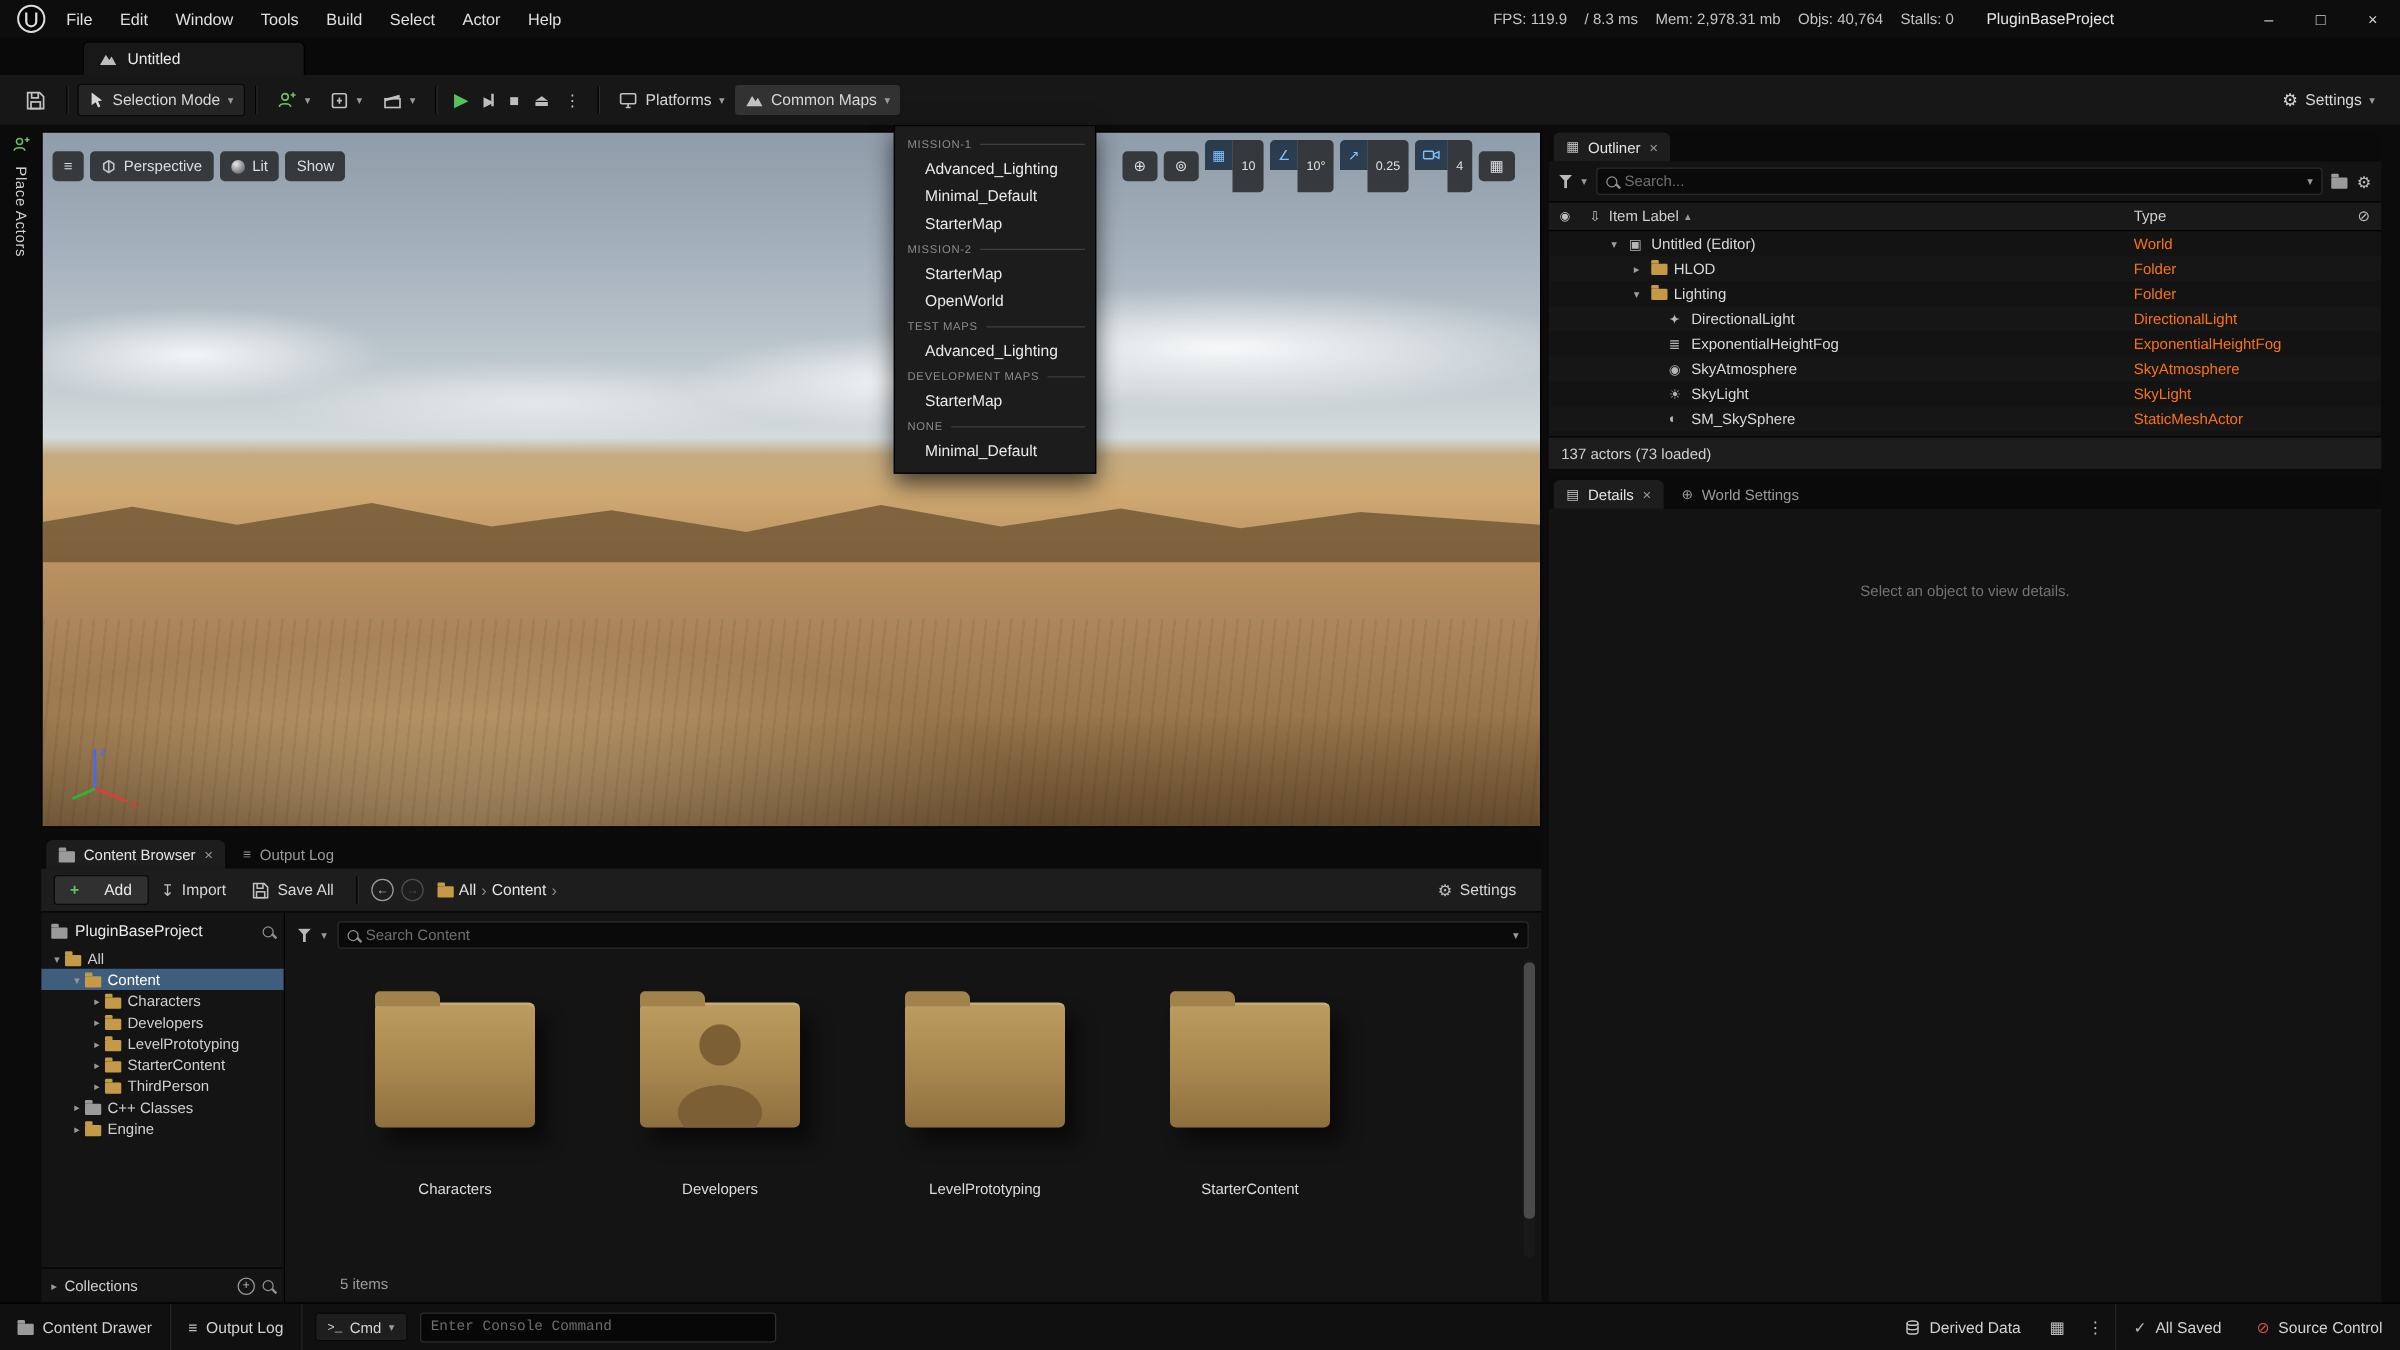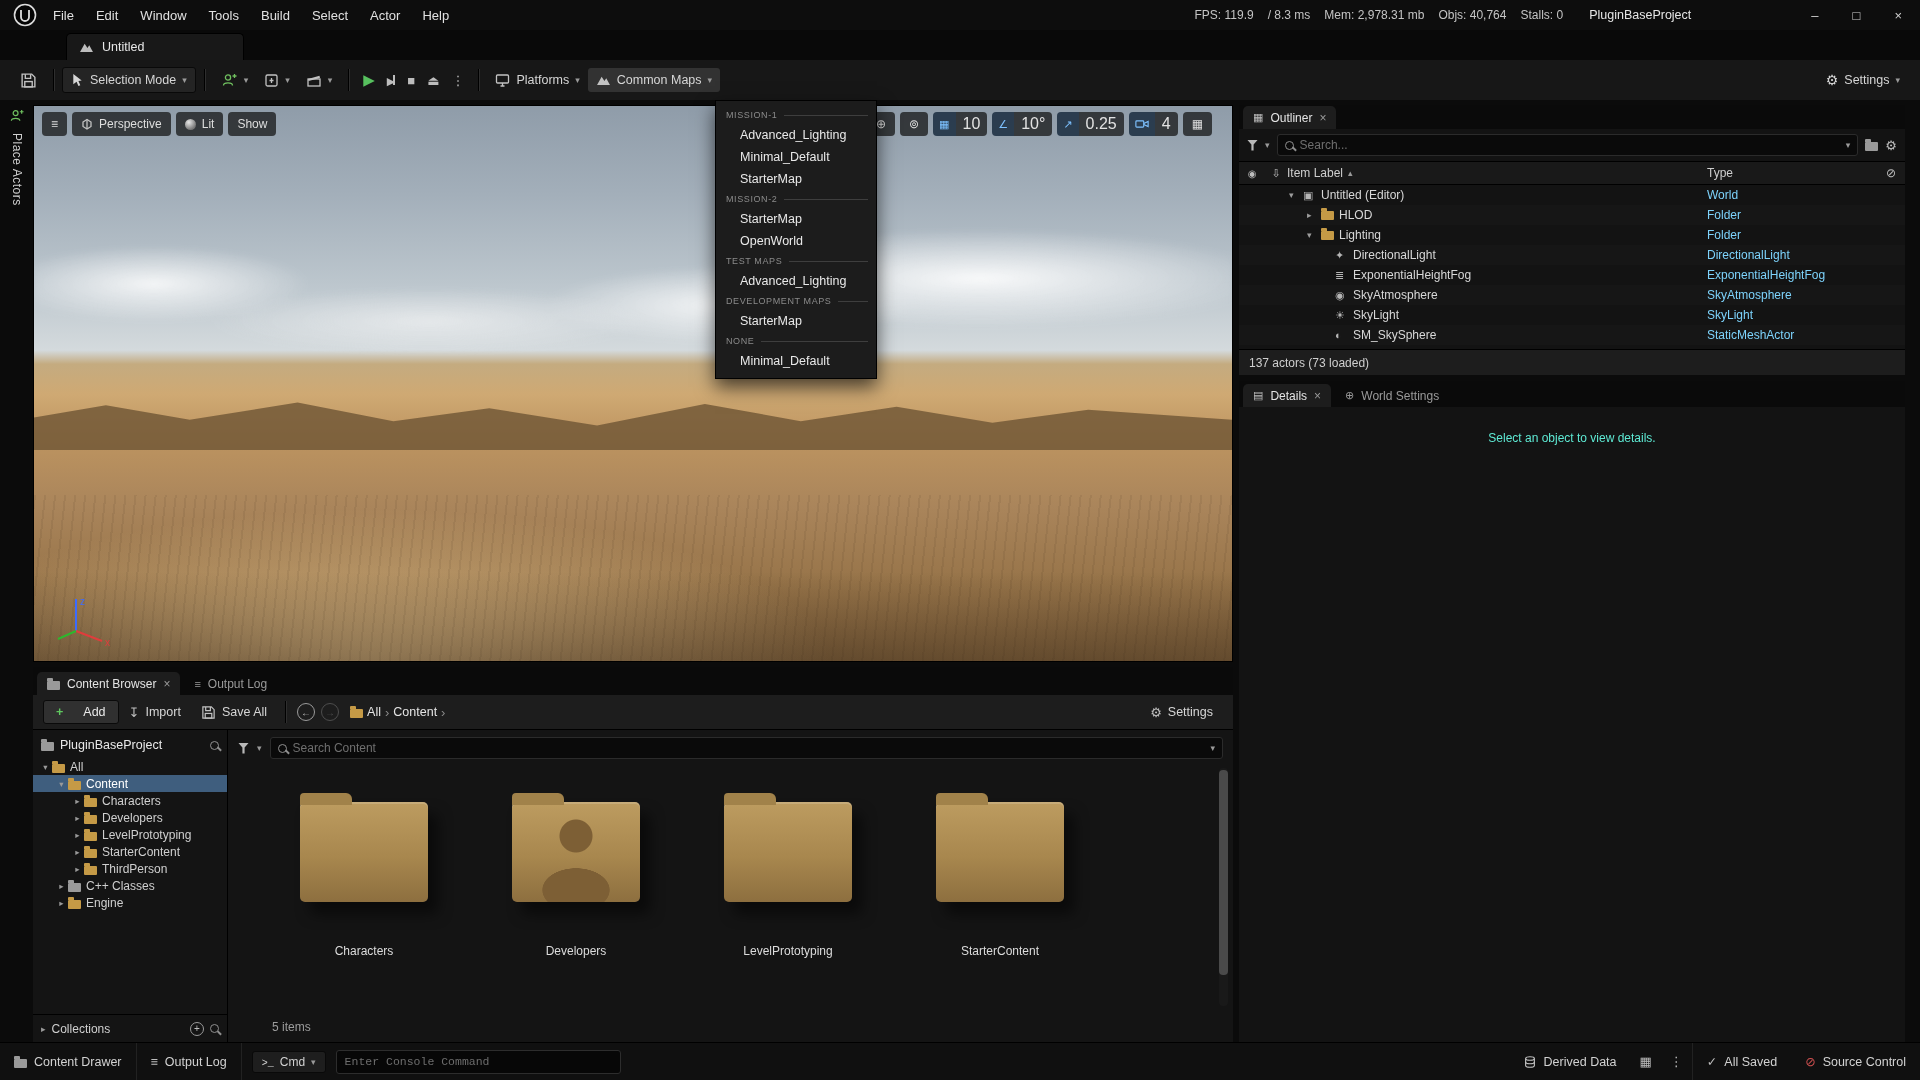--- a/index.html
+++ b/index.html
@@ -95,22 +95,22 @@
   .ripples{ position:absolute; left:0; right:0; bottom:0; height:30%; opacity:.5;
     background:repeating-linear-gradient(96deg, rgba(30,18,8,.14) 0 2px, rgba(0,0,0,0) 2px 10px); }
   .vignette{ position:absolute; left:0; right:0; bottom:0; height:16%;
     background:linear-gradient(rgba(52,36,20,0), rgba(52,36,20,.45)); }
   .vp-bar{ position:absolute; left:8px; right:20px; top:6px; display:flex; gap:5px; align-items:center; }
   .vchip{ height:24px; border-radius:4px; background:rgba(16,16,16,.72); display:flex;
     align-items:center; gap:6px; padding:0 9px; font-size:12px; color:#dedede; }
   .vcombo{ display:flex; border-radius:4px; overflow:hidden; }
   .vcombo .ic{ background:rgba(29,47,66,.88); color:#7dc1ff; padding:0 6px; height:24px;
     display:flex; align-items:center; font-size:11px; }
-  .vcombo .val{ background:rgba(16,16,16,.72); padding:0 7px; height:24px; display:flex;
-    align-items:center; color:#e2e2e2; font-size:16px; }
+  .vcombo .val{ background:rgba(16,16,16,.72); padding:0 7px; height:42px; display:flex;
+    align-items:center; color:#e2e2e2; font-size:10px; }
   .gizmo{ position:absolute; left:16px; bottom:10px; }
 
   
   .cm-menu{ position:absolute; left:715px; top:100px; width:162px; background:#1c1c1c;
     border:1px solid #000; box-shadow:0 8px 18px rgba(0,0,0,.65); padding:5px 0 6px; z-index:90; }
   .sec-h{ display:flex; align-items:center; height:18px; padding:0 8px 0 10px; }
   .sec-h span{ font-size:9px; letter-spacing:.6px; color:#8b8b8b; }
   .sec-h::after{ content:""; flex:1; height:1px; background:#3e3e3e; margin-left:7px; }
   .cm-item{ height:22px; display:flex; align-items:center; padding-left:24px; font-size:12.5px;
     color:#e9e9e9; cursor:default; }
@@ -135,29 +135,29 @@
   .col-pin{ width:22px; text-align:center; color:#bdbdbd; font-size:11px; }
   .col-label{ flex:1; display:flex; align-items:center; gap:5px; }
   .col-type{ width:170px; }
   .col-slash{ width:28px; text-align:center; color:#bdbdbd; }
   .ol-rows{ height:164px; overflow:hidden; }
   .o-row{ height:20px; display:flex; align-items:center; font-size:12px; color:#d8d8d8; }
   .o-row:nth-child(even){ background:#161616; }
   .o-row .exp{ width:14px; color:#9d9d9d; font-size:9px; flex:none; }
   .o-row .ric{ width:18px; flex:none; color:#b5b5b5; font-size:11px; }
   .o-row .r-label{ flex:1; overflow:hidden; white-space:nowrap; }
-  .o-row .r-type{ width:170px; color:#7dd3fc; flex:none; overflow:hidden; white-space:nowrap; }
+  .o-row .r-type{ width:170px; color:#f97316; flex:none; overflow:hidden; white-space:nowrap; }
   .o-row .r-end{ width:28px; flex:none; }
   .p0{ padding-left:50px; } .p1{ padding-left:68px; } .p2{ padding-left:96px; }
   .ol-footer{ height:26px; background:#1d1d1d; border-top:1px solid #000; display:flex;
     align-items:center; padding:0 10px; font-size:12px; color:#cfcfcf; }
 
   .details{ position:absolute; left:1239px; top:381px; width:666px; height:661px; background:#131313; }
   .details .panel-tabs{ height:26px; }
-  .details-empty{ text-align:center; margin-top:24px; color:#5eead4; font-size:12px; }
+  .details-empty{ text-align:center; margin-top:59px; color:#737373; font-size:12px; }
 
   
   .cbrowser{ position:absolute; left:33px; top:667px; width:1200px; height:375px; background:#141414; }
   .cb-tabs{ height:28px; background:#0a0a0a; display:flex; align-items:flex-end; }
   .cb-toolbar{ height:35px; background:#1d1d1d; display:flex; align-items:center; padding:0 10px;
     border-bottom:1px solid #000; }
   .add-btn{ display:flex; align-items:center; gap:20px; background:#303030; border:1px solid #0a0a0a;
     border-radius:3px; padding:4px 12px; font-size:12.5px; color:#eaeaea; }
   .add-btn .g-plus{ color:#5fc75f; font-weight:bold; }
   .cb-tool{ display:flex; align-items:center; gap:6px; padding:0 10px; font-size:12.5px; color:#d6d6d6; }

